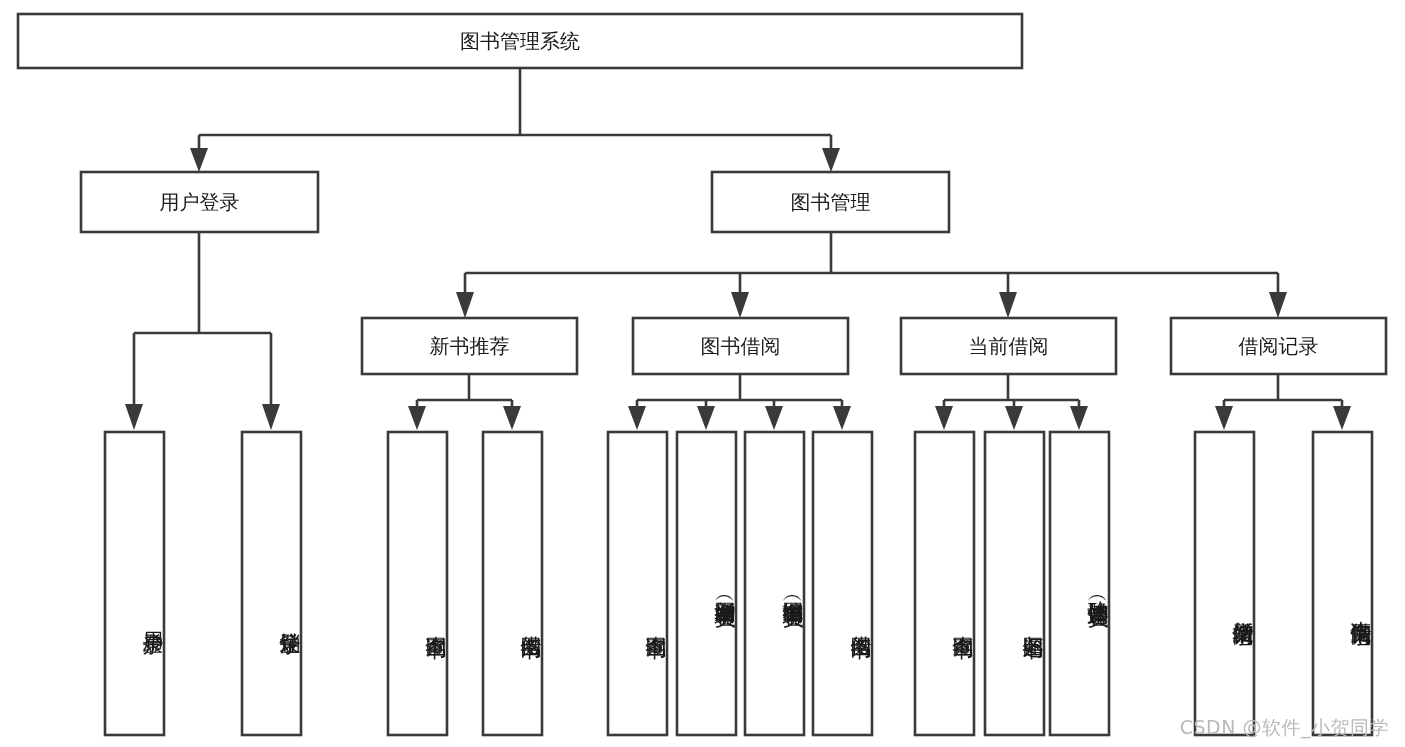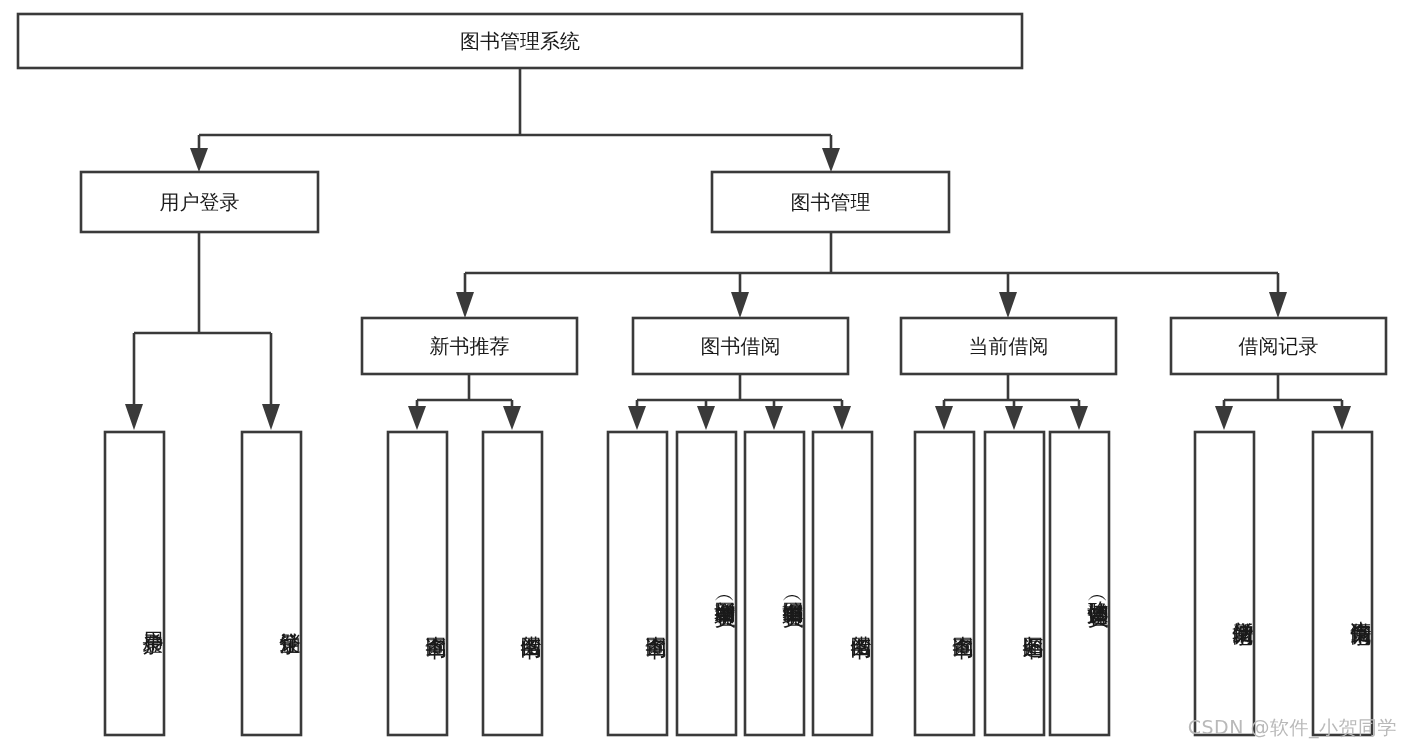--- a/index.html
+++ b/index.html
@@ -59,21 +59,21 @@
     color: #1a1a1a;
     letter-spacing: 1px;
     white-space: nowrap;
     display: flex;
     align-items: flex-start;
     justify-content: center;
     pointer-events: none;
   }
   .watermark {
     position: absolute;
-    right: 8px;
+    right: 16px;
     bottom: 6px;
     font-family: "DejaVu Sans", "Liberation Sans", sans-serif;
     font-size: 19px;
     color: #b9b9b9;
     white-space: nowrap;
     letter-spacing: 0.5px;
   }
 </style>
 </head>
 <body>

